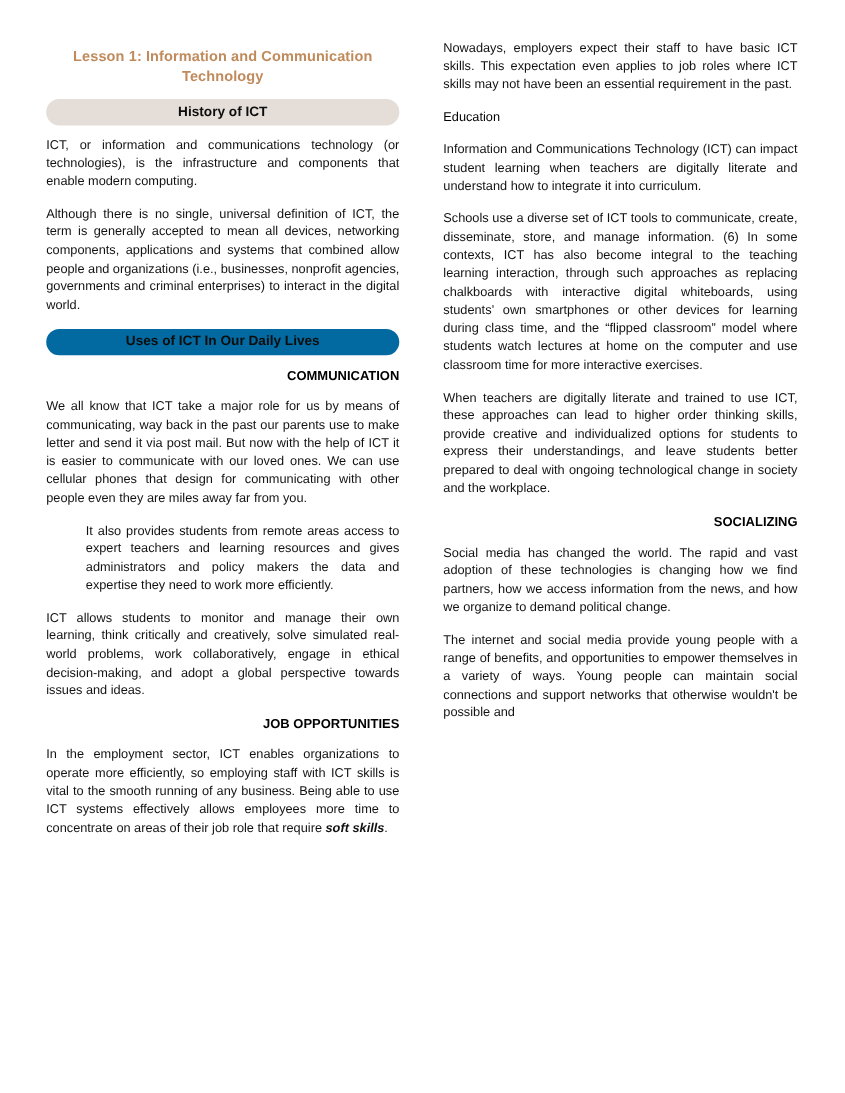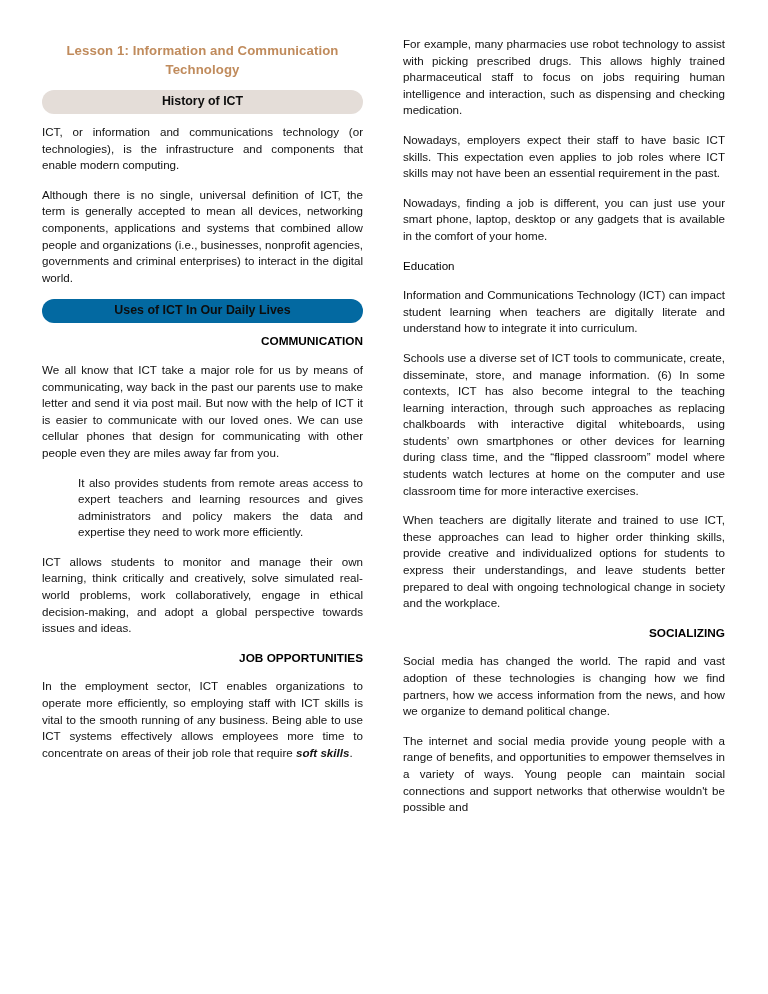--- a/index.html
+++ b/index.html
@@ -125,25 +125,23 @@
       <p class="body-text">ICT allows students to monitor and manage their own learning, think critically and creatively, solve simulated real-world problems, work collaboratively, engage in ethical decision-making, and adopt a global perspective towards issues and ideas.</p>
 
       <h3 class="sub-head">JOB OPPORTUNITIES</h3>
 
       <p class="body-text"><span>In the employment sector, ICT enables organizations to operate more efficiently, so employing staff with ICT skills is vital to the smooth running of any business. Being able to use ICT systems effectively allows employees more time to concentrate on areas of their job role that require </span><span class="bold-inline">soft skills</span><span>.</span></p>
 
     </div>
 
     <div class="col-right">
 
-      <p class="body-text">For example, many pharmacies use robot technology to assist with picking prescribed drugs. This allows highly trained pharmaceutical staff to focus on jobs requiring human intelligence and interaction, such as dispensing and checking medication.</p>
 
       <p class="body-text">Nowadays, employers expect their staff to have basic ICT skills. This expectation even applies to job roles where ICT skills may not have been an essential requirement in the past.</p>
 
-      <p class="body-text">Nowadays, finding a job is different, you can just use your smart phone, laptop, desktop or any gadgets that is available in the comfort of your home.</p>
 
       <div class="plain-head">Education</div>
 
       <p class="body-text">Information and Communications Technology (ICT) can impact student learning when teachers are digitally literate and understand how to integrate it into curriculum.</p>
 
       <p class="body-text">Schools use a diverse set of ICT tools to communicate, create, disseminate, store, and manage information. (6) In some contexts, ICT has also become integral to the teaching learning interaction, through such approaches as replacing chalkboards with interactive digital whiteboards, using students’ own smartphones or other devices for learning during class time, and the “flipped classroom” model where students watch lectures at home on the computer and use classroom time for more interactive exercises.</p>
 
       <p class="body-text">When teachers are digitally literate and trained to use ICT, these approaches can lead to higher order thinking skills, provide creative and individualized options for students to express their understandings, and leave students better prepared to deal with ongoing technological change in society and the workplace.</p>
 
       <h3 class="sub-head">SOCIALIZING</h3>

